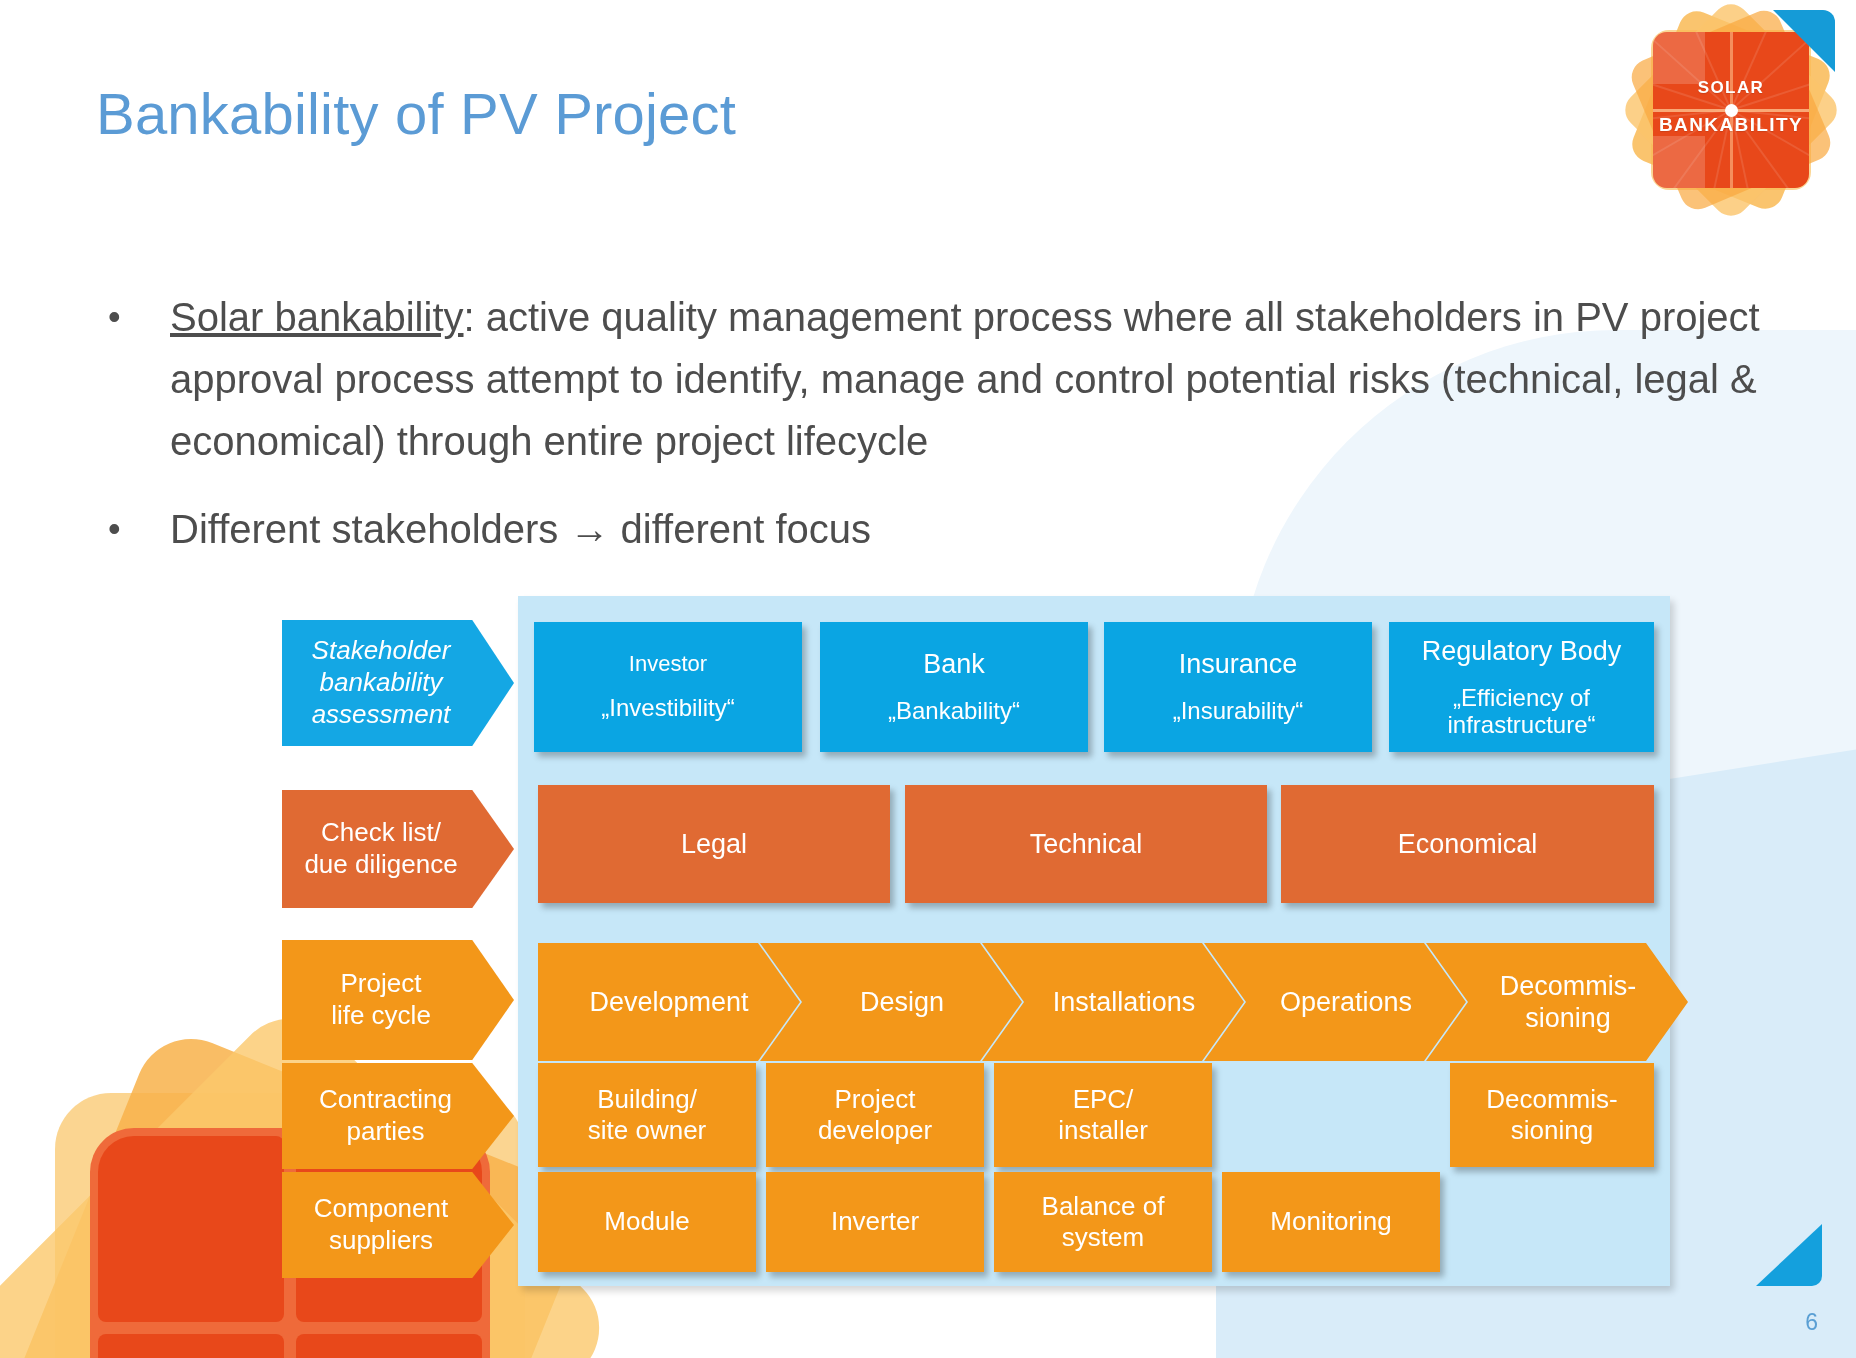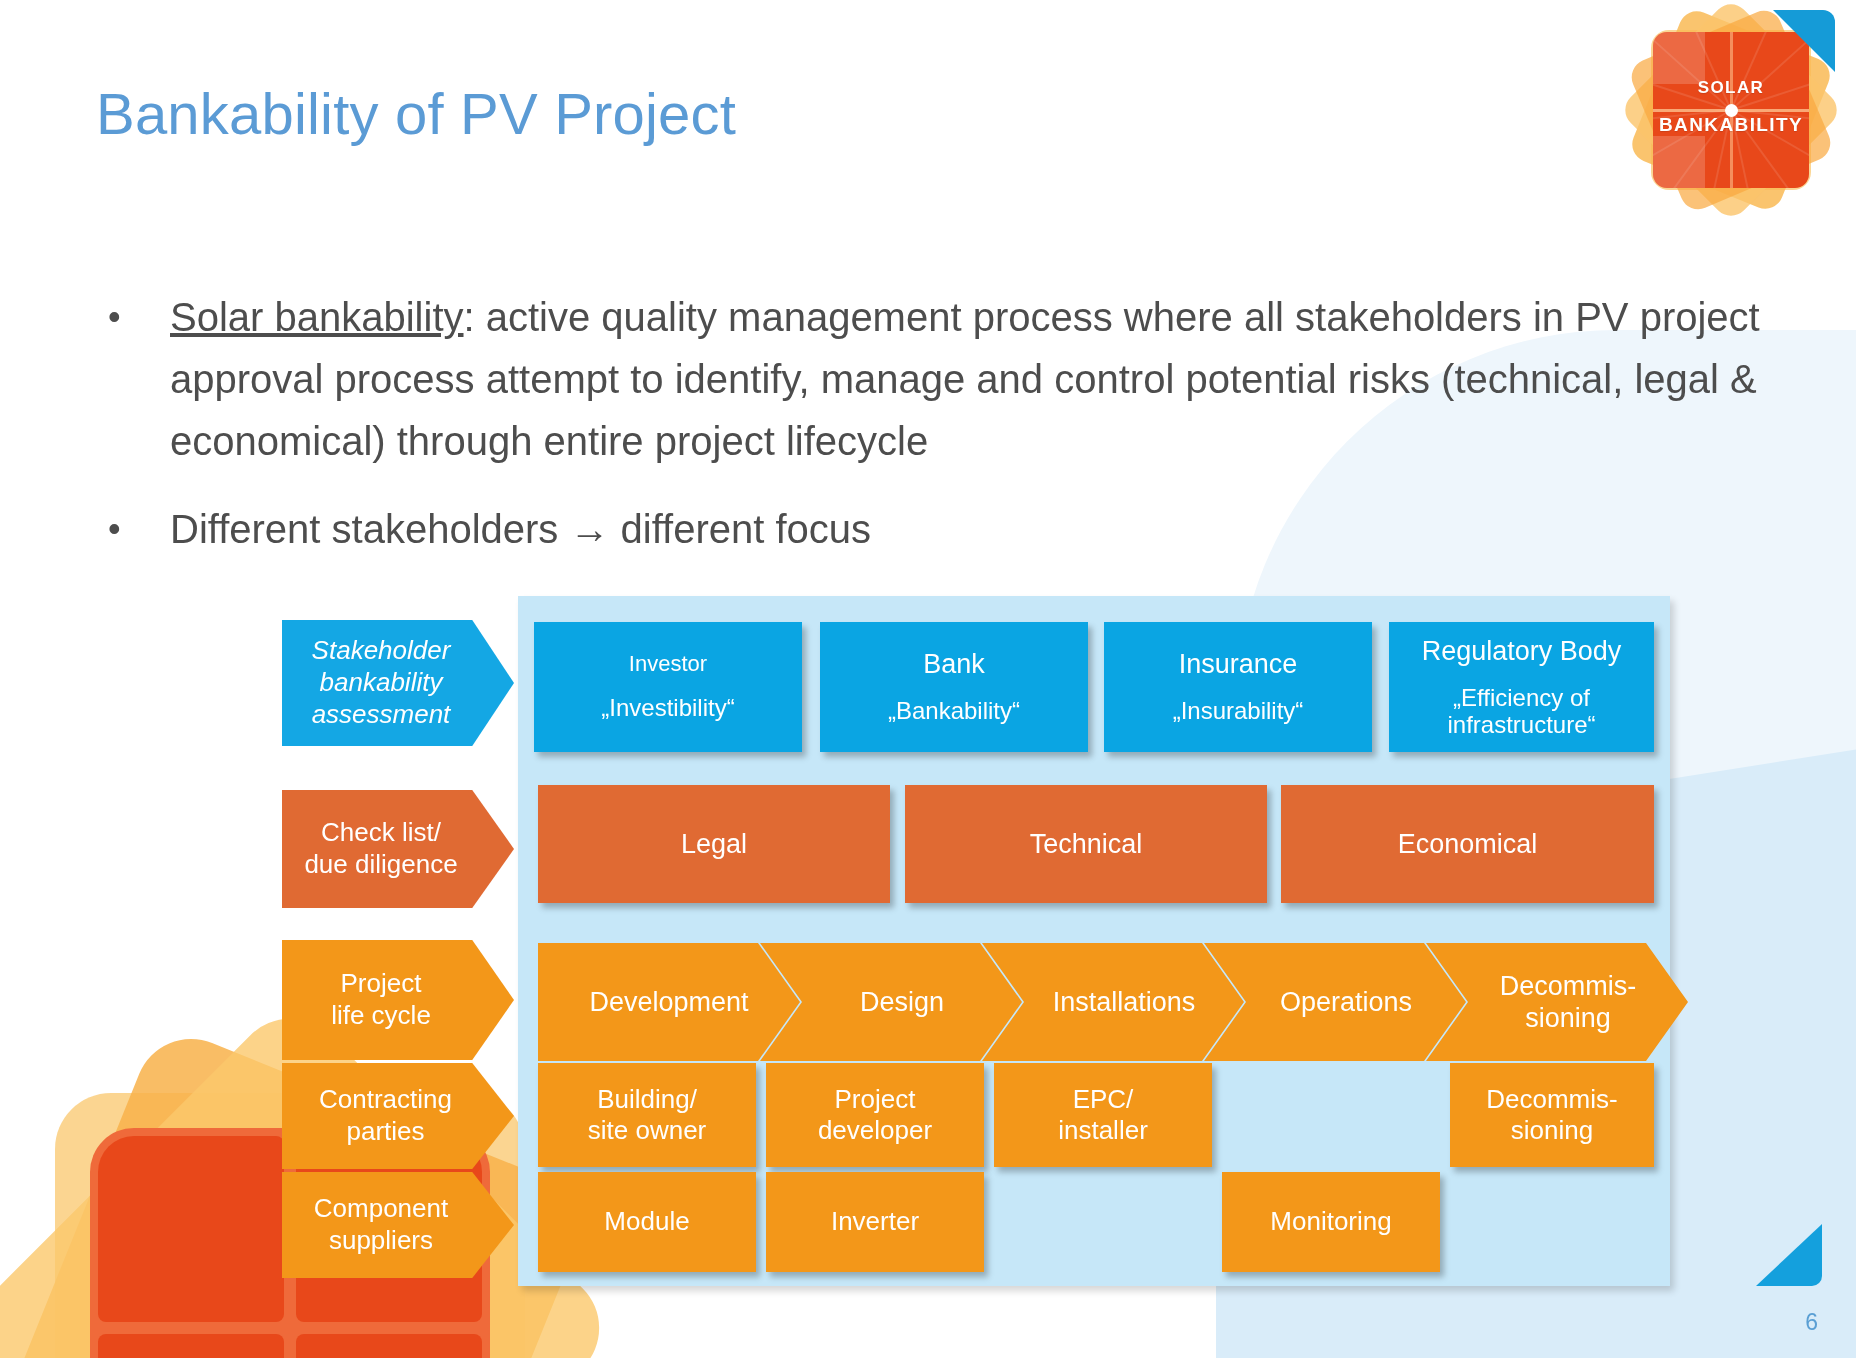--- a/index.html
+++ b/index.html
@@ -421,20 +421,24 @@
     <div class="rowlabel orange" style="left:282px; top:1172px; width:232px; height:106px; font-size:26px;">
       <span style="white-space:pre-line">Component
 suppliers</span>
     </div>
     <div class="cell orange" style="left:538px; top:1172px; width:218px; height:100px; font-size:26px;">
       <span style="white-space:pre-line">Module</span>
     </div>
     <div class="cell orange" style="left:766px; top:1172px; width:218px; height:100px; font-size:26px;">
       <span style="white-space:pre-line">Inverter</span>
     </div>
+    <div class="cell orange" style="left:994px; top:1172px; width:218px; height:100px; font-size:26px;">
+      <span style="white-space:pre-line">Balance of
+system</span>
+    </div>
     <div class="cell orange" style="left:1222px; top:1172px; width:218px; height:100px; font-size:26px;">
       <span style="white-space:pre-line">Monitoring</span>
     </div>
   </div>
 
   <div class="corner-tri"></div>
   <div class="page-num">6</div>
 </div>
 
 </body></html>

